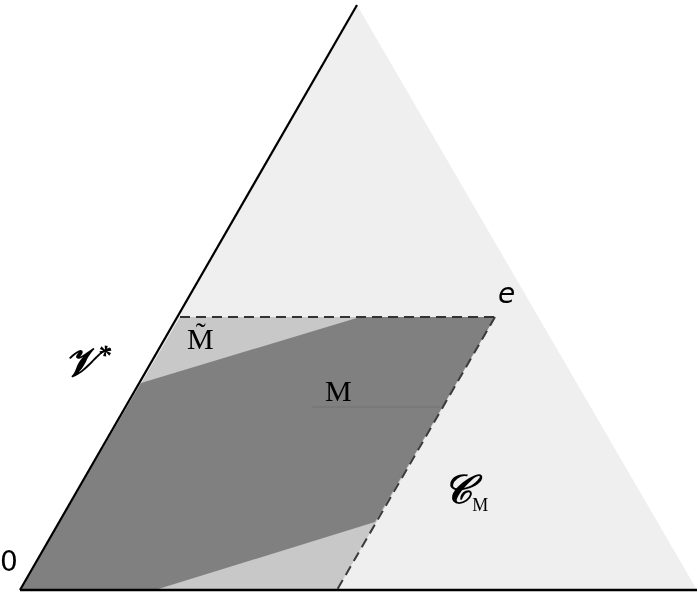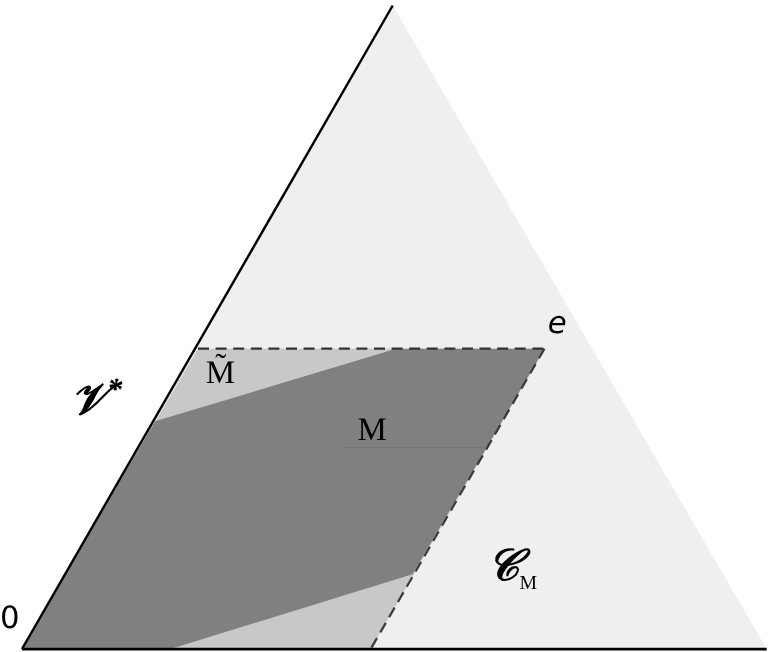--- a/index.html
+++ b/index.html
@@ -36,15 +36,15 @@
 <div class="lbl sans" style="left:498px; top:277px; font-size:28px; font-style:italic;">e</div>
 
 <div class="lbl serif" style="left:64px; top:343px; font-size:40px; font-style:italic; font-weight:bold; line-height:1;">
   <span>𝒱</span><span style="font-size:28px; vertical-align:top; position:relative; top:-2px;">*</span>
 </div>
 
 <div class="lbl serif" style="left:187px; top:322px; font-size:30px;">M̃</div>
 
 <div class="lbl serif" style="left:325px; top:374px; font-size:30px;">M</div>
 
-<div class="lbl serif" style="left:443px; top:494px; line-height:1;">
+<div class="lbl serif" style="left:443px; top:470px; line-height:1;">
   <span style="font-size:40px; font-style:italic; font-weight:bold;">𝒞</span><span style="font-size:18px; position:relative; top:8px;">M</span>
 </div>
 
 </body></html>

